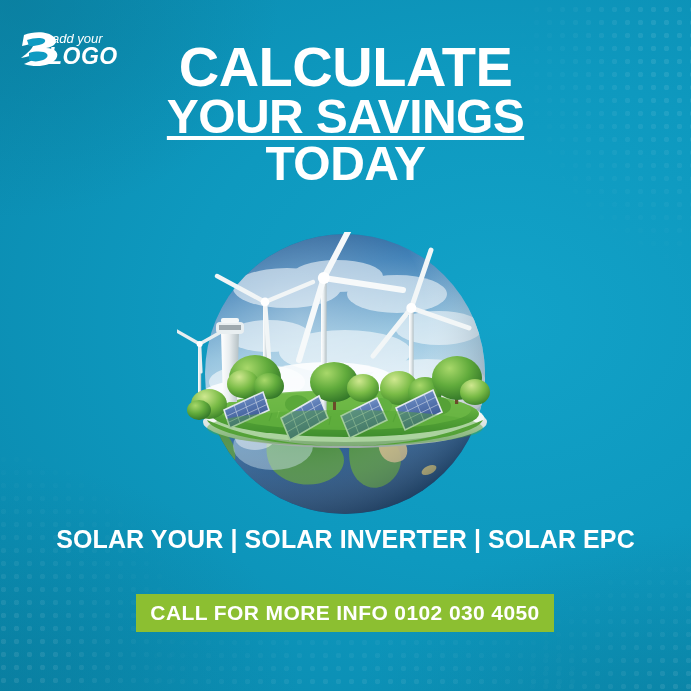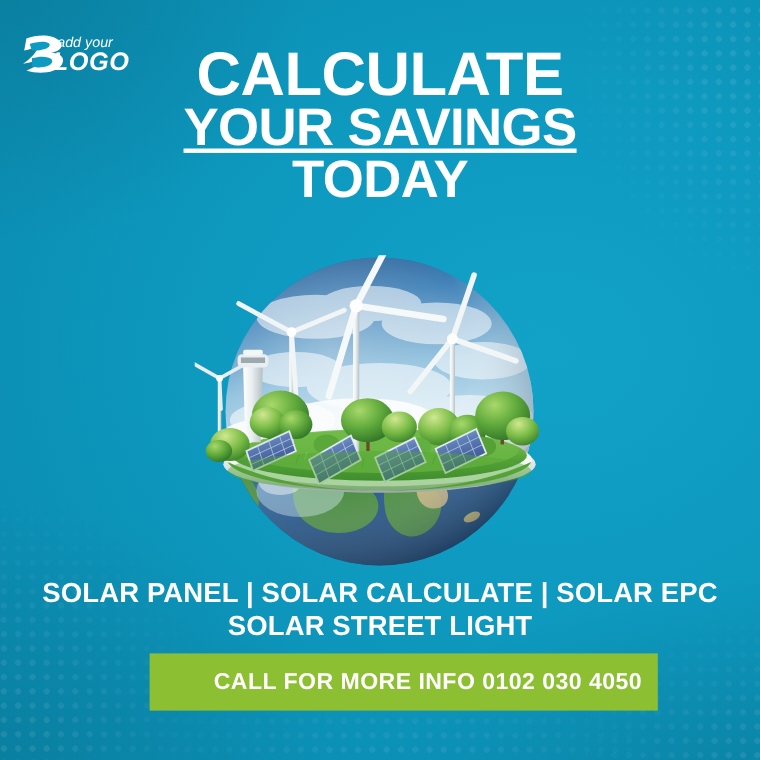--- a/index.html
+++ b/index.html
@@ -127,26 +127,25 @@
     letter-spacing: 0.1px;
   }
   .services .svc-line { display: block; white-space: nowrap; }
 
   
   .cta {
     position: absolute;
     left: 136px;
     top: 594px;
     width: 418px;
-    height: 52px;
+    height: 38px;
     background: #8cbf31;
     display: flex;
     align-items: center;
     justify-content: center;
-    padding-left: 44px;
   }
   .cta-label {
     color: #ffffff;
     font-weight: 700;
     font-size: 21px;
     letter-spacing: 0.4px;
     white-space: nowrap;
   }
 
   
@@ -443,22 +442,21 @@
             <path d="M225 190 L262 172"></path>
         </g>
       </g>
 
       <path d="M30 188 C70 206, 120 214, 168 214 C216 214, 266 206, 306 188 C300 202, 240 214, 168 214 C96 214, 36 202, 30 188 Z" fill="#4e9b32" opacity="0.95"></path>
       <ellipse cx="168" cy="196" rx="138" ry="18" fill="#55a636" opacity="0.45"></ellipse>
     </svg>
   </div>
 
   <div class="services">
-    <span class="svc-line">SOLAR PANEL | SOLAR CALCULATE | SOLAR EPC</span>
-    <span class="svc-line">SOLAR STREET LIGHT</span>
+    <span class="svc-line">SOLAR YOUR | SOLAR INVERTER | SOLAR EPC</span>
   </div>
 
   <div class="cta">
     <span class="cta-label">CALL FOR MORE INFO 0102 030 4050</span>
   </div>
 
 
 </div>
 
 </body></html>

